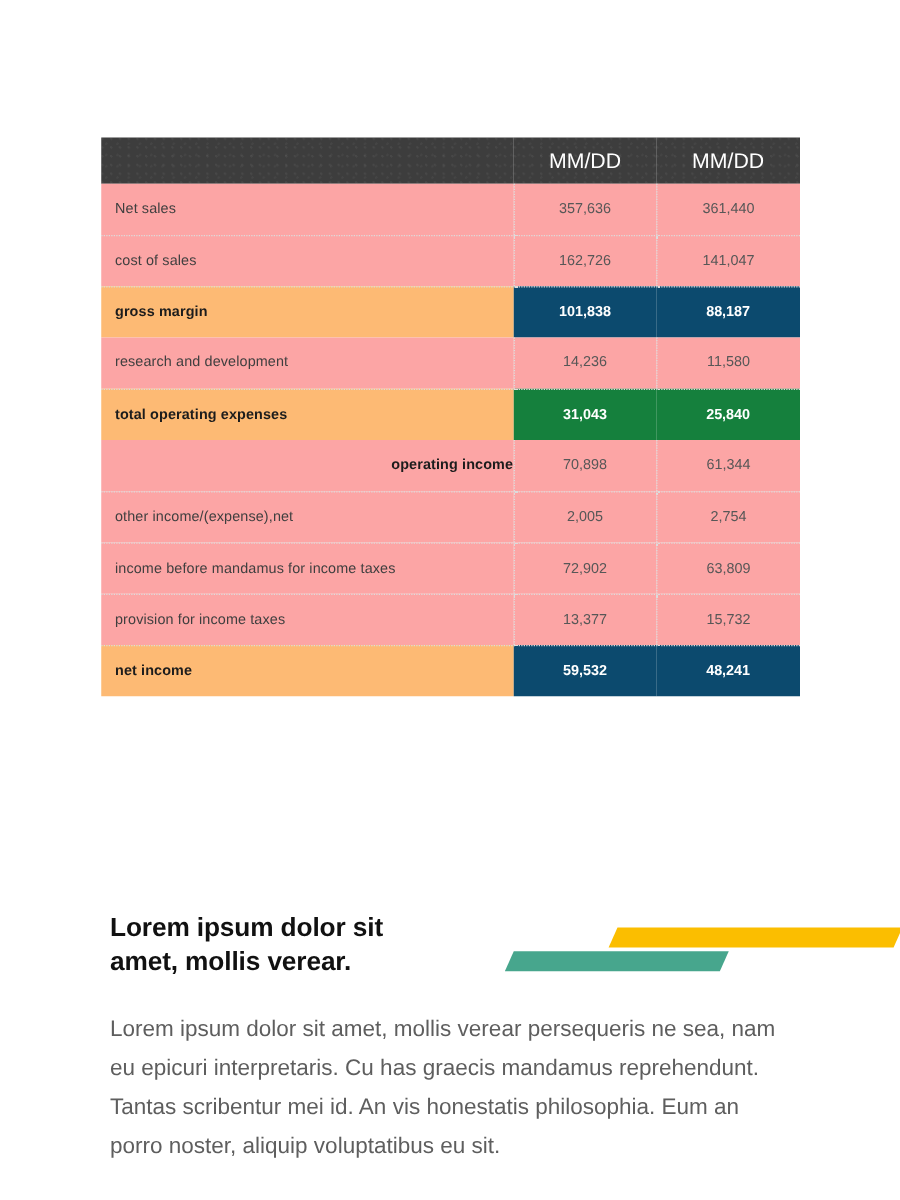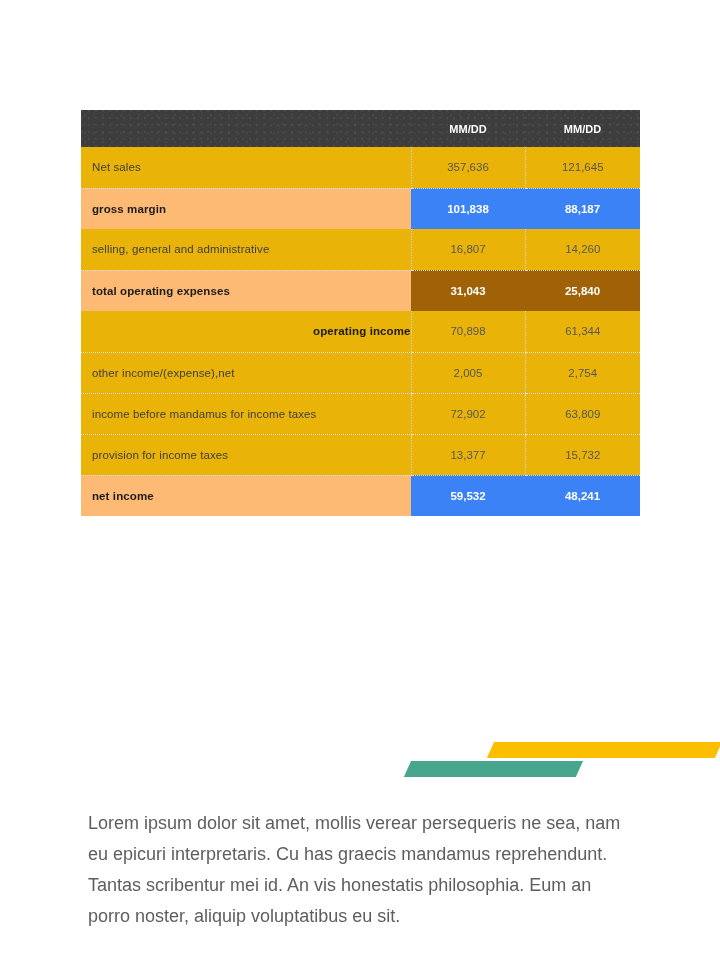--- a/index.html
+++ b/index.html
@@ -31,39 +31,39 @@
   .fin-table col.c-v2    { width: 115px; }
 
   .fin-table thead th {
     height: 37px;
     background-color: #3d3d3d;
     background-image:
       radial-gradient(circle at 1px 1px, rgba(255,255,255,0.055) 0.9px, transparent 1.1px),
       radial-gradient(circle at 4px 5px, rgba(255,255,255,0.04) 0.9px, transparent 1.1px);
     background-size: 7px 7px, 9px 9px;
     color: #ffffff;
-    font-size: 11px;
-    font-weight: bold;
+    font-size: 17px;
+    font-weight: normal;
     padding: 0;
     vertical-align: middle;
     border: 0;
   }
   .fin-table thead th.h-label { }
   .fin-table thead th.h-val {
     text-align: center;
   }
 
   .fin-table tbody tr { height: 41px; }
 
   .fin-table tbody td {
     padding: 0;
     font-size: 11.5px;
     vertical-align: middle;
     border-bottom: 1px dotted #dcdcdc;
-    background: #eab308;
+    background: #fca5a5;
   }
   .fin-table tbody td.lbl {
     padding-left: 11px;
     color: #3f3f3f;
     letter-spacing: 0.1px;
   }
   .fin-table tbody td.val {
     text-align: center;
     color: #575757;
     border-left: 1px dotted #dcdcdc;
@@ -72,28 +72,28 @@
 
   
   tr.rt-gold td.lbl,
   tr.rt-green td.lbl {
     background: #fdba74;
     font-weight: bold;
     color: #1c1c1c;
     border-bottom: 0;
   }
   tr.rt-gold td.val {
-    background: #3b82f6;
+    background: #0c4a6e;
     color: #ffffff;
     font-weight: bold;
     border-left: 0;
     border-bottom: 0;
   }
   tr.rt-green td.val {
-    background: #a16207;
+    background: #15803d;
     color: #ffffff;
     font-weight: bold;
     border-left: 0;
     border-bottom: 0;
     text-align: center;
   }
   tr.rt-bold td.lbl { font-weight: bold; color: #1c1c1c; text-align: right; }
   tr.rt-blank td.val { border-left: 1px dotted #dcdcdc; }
 
   
@@ -154,31 +154,36 @@
     <tr>
       <th class="h-label"></th>
       <th class="h-val">MM/DD</th>
       <th class="h-val">MM/DD</th>
     </tr>
   </thead>
   <tbody id="table-body">
       <tr class="">
         <td class="lbl">Net sales</td>
         <td class="val">357,636</td>
-        <td class="val">121,645</td>
+        <td class="val">361,440</td>
+      </tr>
+      <tr class="">
+        <td class="lbl">cost of sales</td>
+        <td class="val">162,726</td>
+        <td class="val">141,047</td>
       </tr>
       <tr class="rt-gold">
         <td class="lbl">gross margin</td>
         <td class="val">101,838</td>
         <td class="val">88,187</td>
       </tr>
       <tr class="">
-        <td class="lbl">selling, general and administrative</td>
-        <td class="val">16,807</td>
-        <td class="val">14,260</td>
+        <td class="lbl">research and development</td>
+        <td class="val">14,236</td>
+        <td class="val">11,580</td>
       </tr>
       <tr class="rt-green">
         <td class="lbl">total operating expenses</td>
         <td class="val">31,043</td>
         <td class="val">25,840</td>
       </tr>
       <tr class="rt-bold">
         <td class="lbl">operating income</td>
         <td class="val">70,898</td>
         <td class="val">61,344</td>
@@ -203,15 +208,17 @@
         <td class="val">59,532</td>
         <td class="val">48,241</td>
       </tr>
     </tbody>
 </table>
 
 <div class="deco-yellow"></div>
 <div class="deco-green"></div>
 
 <div class="headline">
+  <span>Lorem ipsum dolor sit</span>
+  <span class="l2">amet, mollis verear.</span>
 </div>
 
 <div class="body-copy">Lorem ipsum dolor sit amet, mollis verear persequeris ne sea, nam eu epicuri interpretaris. Cu has graecis mandamus reprehendunt.  Tantas scribentur mei id. An vis honestatis philosophia. Eum an porro noster, aliquip voluptatibus eu sit.</div>
 
 </body></html>

